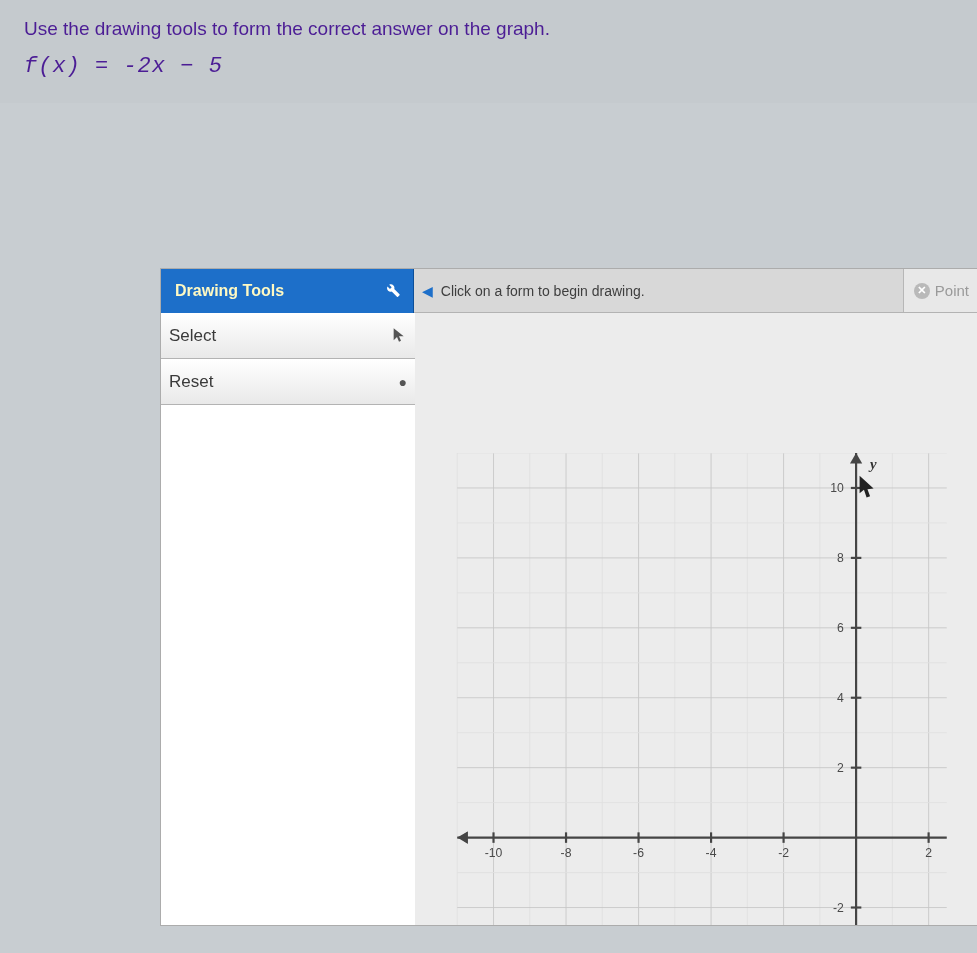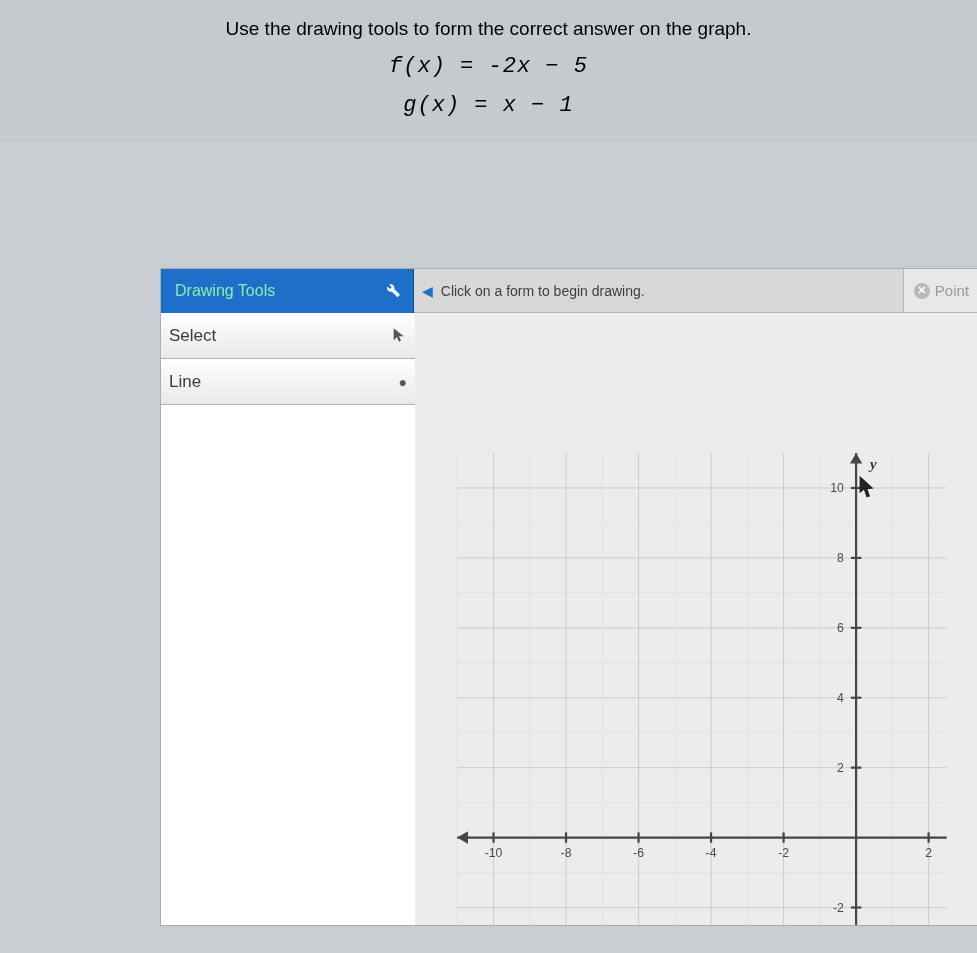--- a/index.html
+++ b/index.html
@@ -7,40 +7,39 @@
       font-family: Arial, Helvetica, sans-serif;
       background: #c8cdd1;
       width: 977px;
       height: 953px;
       overflow: hidden;
       position: relative;
     }
     .problem-area {
       padding: 18px 24px 10px 24px;
       background: #c5cace;
-      color: #000000;
+      color: #4c1d95;
       font-size: 19px;
-      text-align: center;
     }
     .problem-area p { margin-bottom: 14px; }
     .math-line { font-family: Liberation Mono, monospace; font-style: italic; font-size: 22px; letter-spacing: 1px; }
     .tool-panel {
       position: absolute;
       left: 160px;
       top: 268px;
       width: 820px;
       background: #f2f2f2;
       border: 1px solid #acacac;
     }
     .tool-header-row { display: flex; height: 44px; }
     .tool-header-title {
       width: 253px;
       background: #1d6fc9;
-      color: #86efac;
-      font-weight: normal;
+      color: #fef9c3;
+      font-weight: bold;
       font-size: 16px;
       display: flex;
       align-items: center;
       padding-left: 14px;
       border-right: 1px solid #0c4f99;
       position: relative;
     }
     .wrench-icon { position: absolute; right: 12px; }
     .hint-bar {
       flex: 1;
@@ -125,21 +124,20 @@
     .axis-label { font-family: 'Times New Roman', serif; font-style: italic; font-weight: bold; font-size: 17px; fill: #333; }
     .arrow { fill: #454545; }
     .cursor-icon { fill: #222; }
   </style>
 </head>
 <body>
 
 <div class="problem-area">
   <p>Use the drawing tools to form the correct answer on the graph.</p>
   <p class="math-line">f(x) = -2x − 5</p>
-  <p class="math-line">g(x) = x − 1</p>
 </div>
 
 <div class="tool-panel">
   <div class="tool-header-row">
     <div class="tool-header-title">
       <span>Drawing Tools</span>
       <span class="wrench-icon">
         <svg width="18" height="18" viewBox="0 0 24 24">
             <path fill="#fff" d="M22 19l-7-7c.6-1.6.2-3.5-1.1-4.8-1.5-1.5-3.8-1.8-5.6-.8l3.3 3.3-2.3 2.3-3.3-3.3c-1 1.8-.7 4.1.8 5.6 1.3 1.3 3.2 1.7 4.8 1.1l7 7c.4.4 1 .4 1.4 0l2-2c.4-.4.4-1 0-1.4z"></path>
           </svg>
@@ -159,21 +157,21 @@
     <div class="tool-list">
       <div class="tool-item">
         <span>Select</span>
         <span class="tool-icon">
           <svg width="16" height="16" viewBox="0 0 24 24">
               <path fill="#555" d="M4 2l0 18 5-5 3 7 3-1.2-3-6.8 7 0z"></path>
             </svg>
         </span>
       </div>
       <div class="tool-item">
-        <span>Line</span>
+        <span>Reset</span>
         <span class="tool-icon">●</span>
       </div>
       <div class="tool-empty"></div>
     </div>
 
     <div class="graph-area">
 
       <div class="chart-wrap">
         <svg class="grid" id="grid-svg" viewBox="0 0 560 540">
             <line x1="0" y1="0" x2="0" y2="540" class="grid-line-minor"></line>

